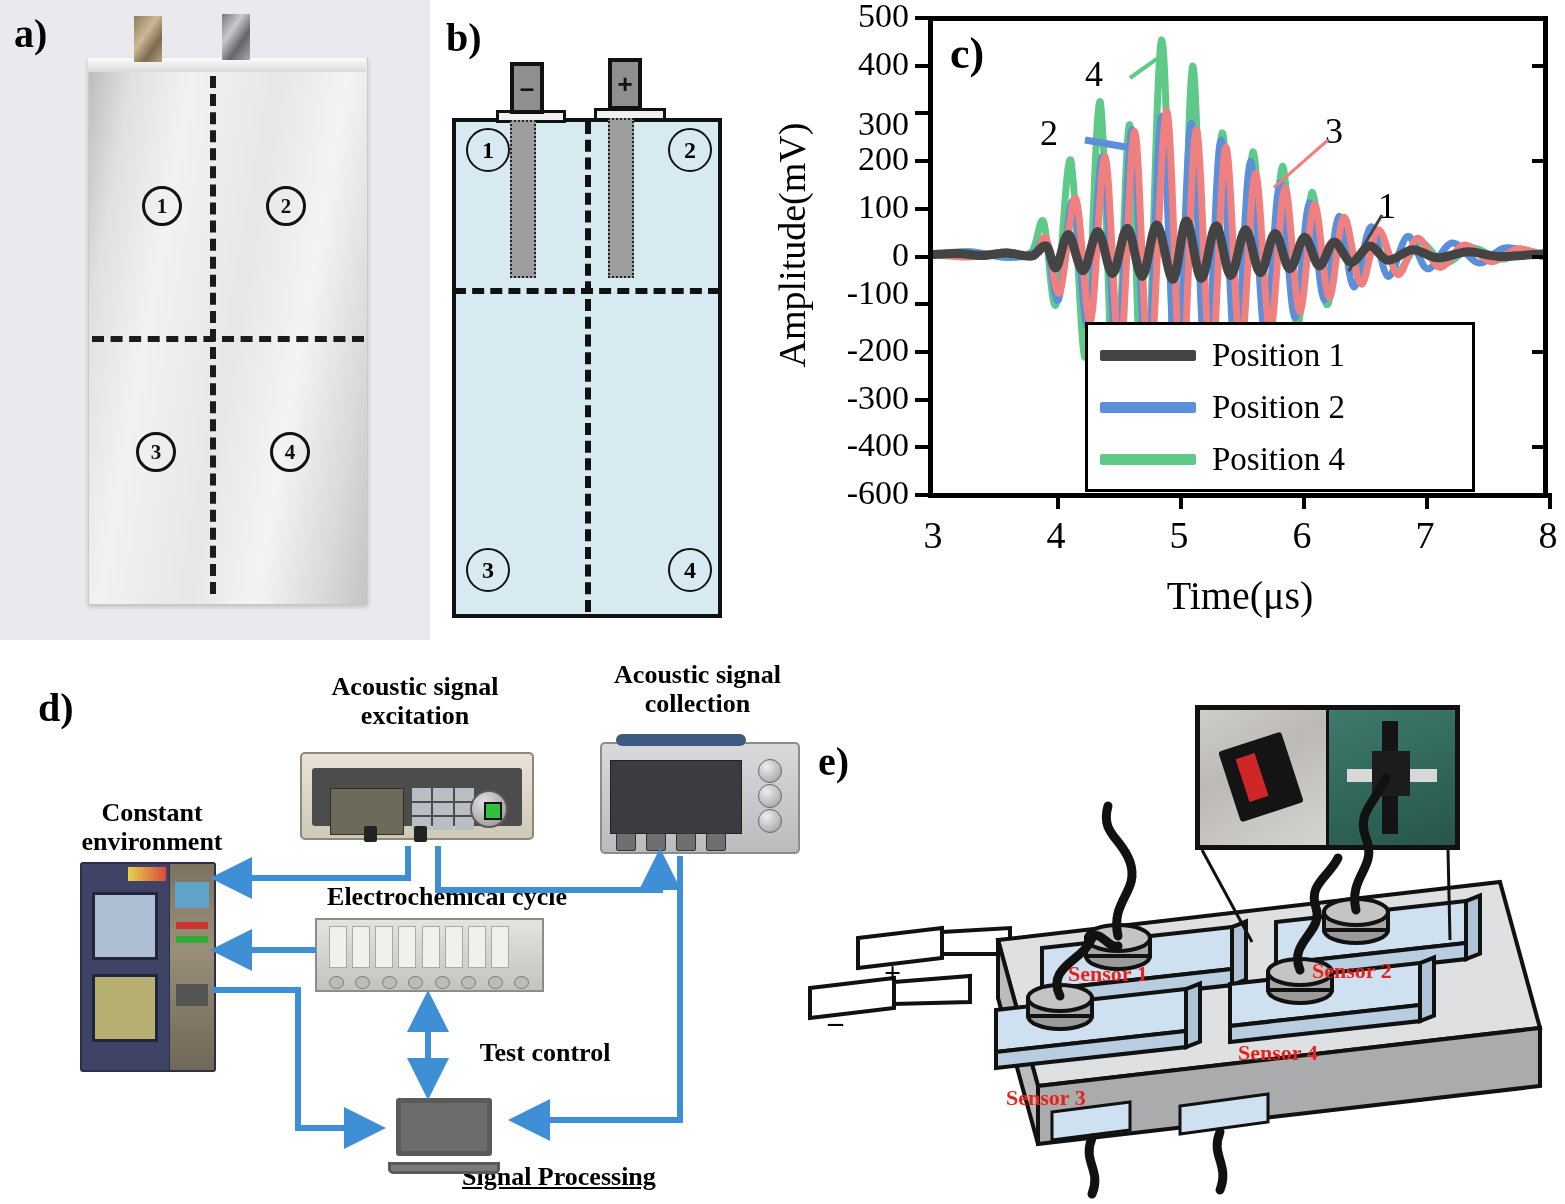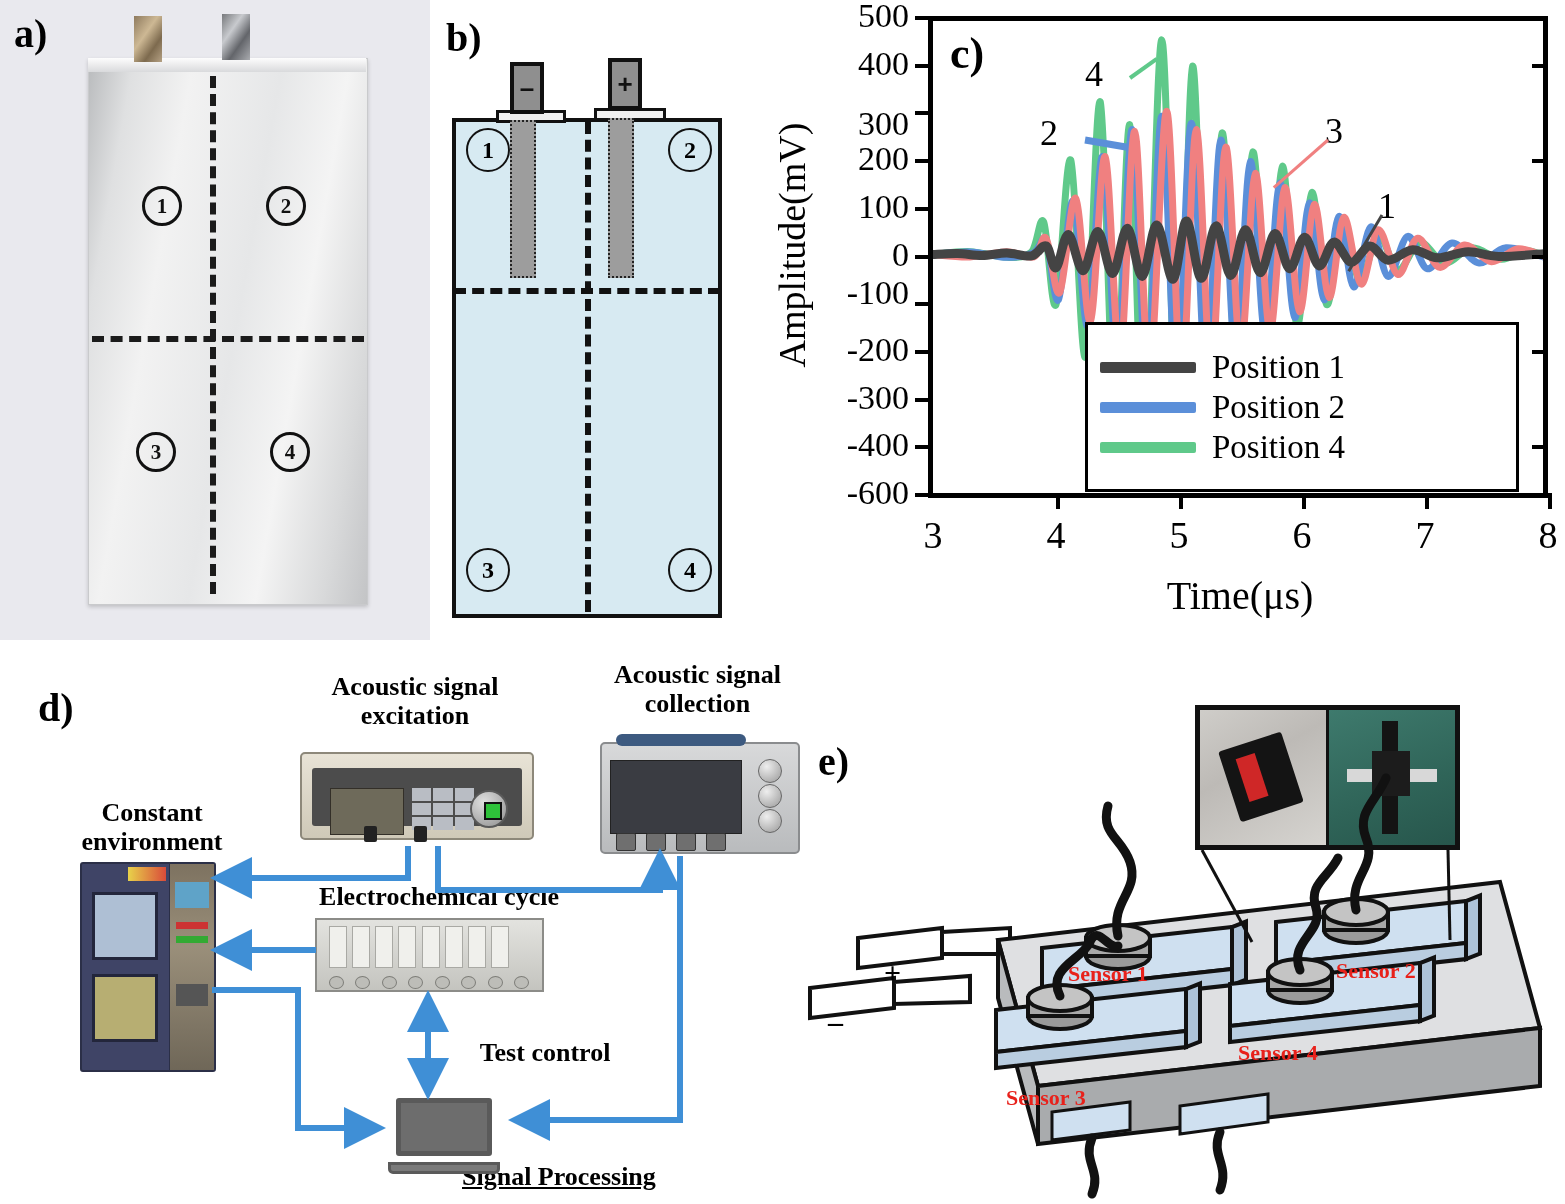--- a/index.html
+++ b/index.html
@@ -54,23 +54,23 @@
   .ytlab{position:absolute;right:calc(100% + 24px);transform:translateY(-50%);
     font-size:34px;white-space:nowrap;font-family:"Liberation Serif",serif;}
   .xtick{position:absolute;top:100%;height:16px;width:0;border-left:4px solid #000;}
   .xtlab{position:absolute;top:calc(100% + 20px);transform:translateX(-50%);
     font-size:38px;font-family:"Liberation Serif",serif;}
   .ylabel{position:absolute;left:-8px;top:245px;transform:translate(-50%,-50%) rotate(-90deg);
     font-size:38px;white-space:nowrap;font-family:"Liberation Serif",serif;}
   .xlabel{position:absolute;left:440px;top:572px;transform:translateX(-50%);
     font-size:40px;font-family:"Liberation Serif",serif;}
   .clab{position:absolute;font-size:36px;font-family:"Liberation Serif",serif;}
-  .legend{position:absolute;left:1085px;top:322px;width:434px;height:170px;
+  .legend{position:absolute;left:1085px;top:322px;width:390px;height:170px;
     border:3px solid #000;background:#fff;z-index:6;
-    display:flex;flex-direction:column;justify-content:center;padding:4px 12px;box-sizing:border-box;}
+    display:flex;flex-direction:column;justify-content:center;padding:4px 12px;box-sizing:border-box;gap:12px;}
   .legrow{display:flex;align-items:center;height:40px;}
   .legswatch{width:96px;height:11px;border-radius:2px;margin-right:16px;flex:none;}
   .legtext{font-size:33px;font-family:"Liberation Serif",serif;white-space:nowrap;}
 
   
   #panel-d{left:0;top:650px;width:800px;height:554px;}
   .dtxt{position:absolute;font-weight:bold;font-size:26px;line-height:1.12;
     text-align:center;font-family:"Liberation Serif",serif;}
   .chamber{position:absolute;left:80px;top:212px;width:132px;height:206px;
     background:#3f4466;border:2px solid #2b2f47;border-radius:3px;}
@@ -292,21 +292,21 @@
     <div>environment</div>
   </div>
   <div class="dtxt" style="left:290px;top:22px;width:250px;">
     <div>Acoustic signal</div>
     <div>excitation</div>
   </div>
   <div class="dtxt" style="left:590px;top:10px;width:215px;">
     <div>Acoustic signal</div>
     <div>collection</div>
   </div>
-  <div class="dtxt" style="left:304px;top:232px;width:270px;">Electrochemical cycle</div>
+  <div class="dtxt" style="left:312px;top:232px;width:270px;">Electrochemical cycle</div>
   <div class="dtxt" style="left:450px;top:388px;width:190px;">Test  control</div>
   <div class="dtxt" style="left:462px;top:512px;width:250px;text-align:left;text-decoration:underline;">Signal Processing</div>
 
   <div class="chamber">
     <div class="ctrl"></div>
     <div class="warn"></div>
     <div class="win" style="top:28px;"></div>
     <div class="win win2" style="top:110px;"></div>
     <div class="scr"></div>
     <div class="btns" style="top:58px;background:#c33;"></div>
@@ -451,19 +451,19 @@
       <path d="M556,260 C548,226 578,218 566,188 C556,162 576,152 586,128" fill="none" stroke="#111" stroke-width="9" stroke-linecap="round"></path>
       <path d="M260,346 C246,318 282,310 290,292 C298,274 308,300 318,296" fill="none" stroke="#111" stroke-width="9" stroke-linecap="round"></path>
       <path d="M500,320 C488,292 524,282 516,258 C508,234 528,228 538,208" fill="none" stroke="#111" stroke-width="9" stroke-linecap="round"></path>
       <path d="M292,488 C282,512 302,520 292,544" fill="none" stroke="#111" stroke-width="9" stroke-linecap="round"></path>
       <path d="M420,482 C410,506 430,514 420,540" fill="none" stroke="#111" stroke-width="9" stroke-linecap="round"></path>
       <line x1="402" y1="200" x2="452" y2="292" stroke="#111" stroke-width="3"></line>
       <line x1="648" y1="200" x2="650" y2="290" stroke="#111" stroke-width="3"></line>
     </svg>
 
   <div class="srow" style="left:268px;top:311px;font-family:Liberation Serif, serif;">Sensor 1</div>
-  <div class="srow" style="left:512px;top:308px;margin-left:24px;">Sensor 2</div>
+  <div class="srow" style="left:512px;top:308px;">Sensor 2</div>
   <div class="srow" style="left:206px;top:393px;margin-top:42px;">Sensor 3</div>
   <div class="srow" style="left:438px;top:390px;">Sensor 4</div>
 
   <div style="position:absolute;left:84px;top:306px;font-size:30px;font-weight:bold;">+</div>
   <div style="position:absolute;left:28px;top:355px;font-size:30px;font-weight:bold;">–</div>
 </div>
 
 </body></html>

